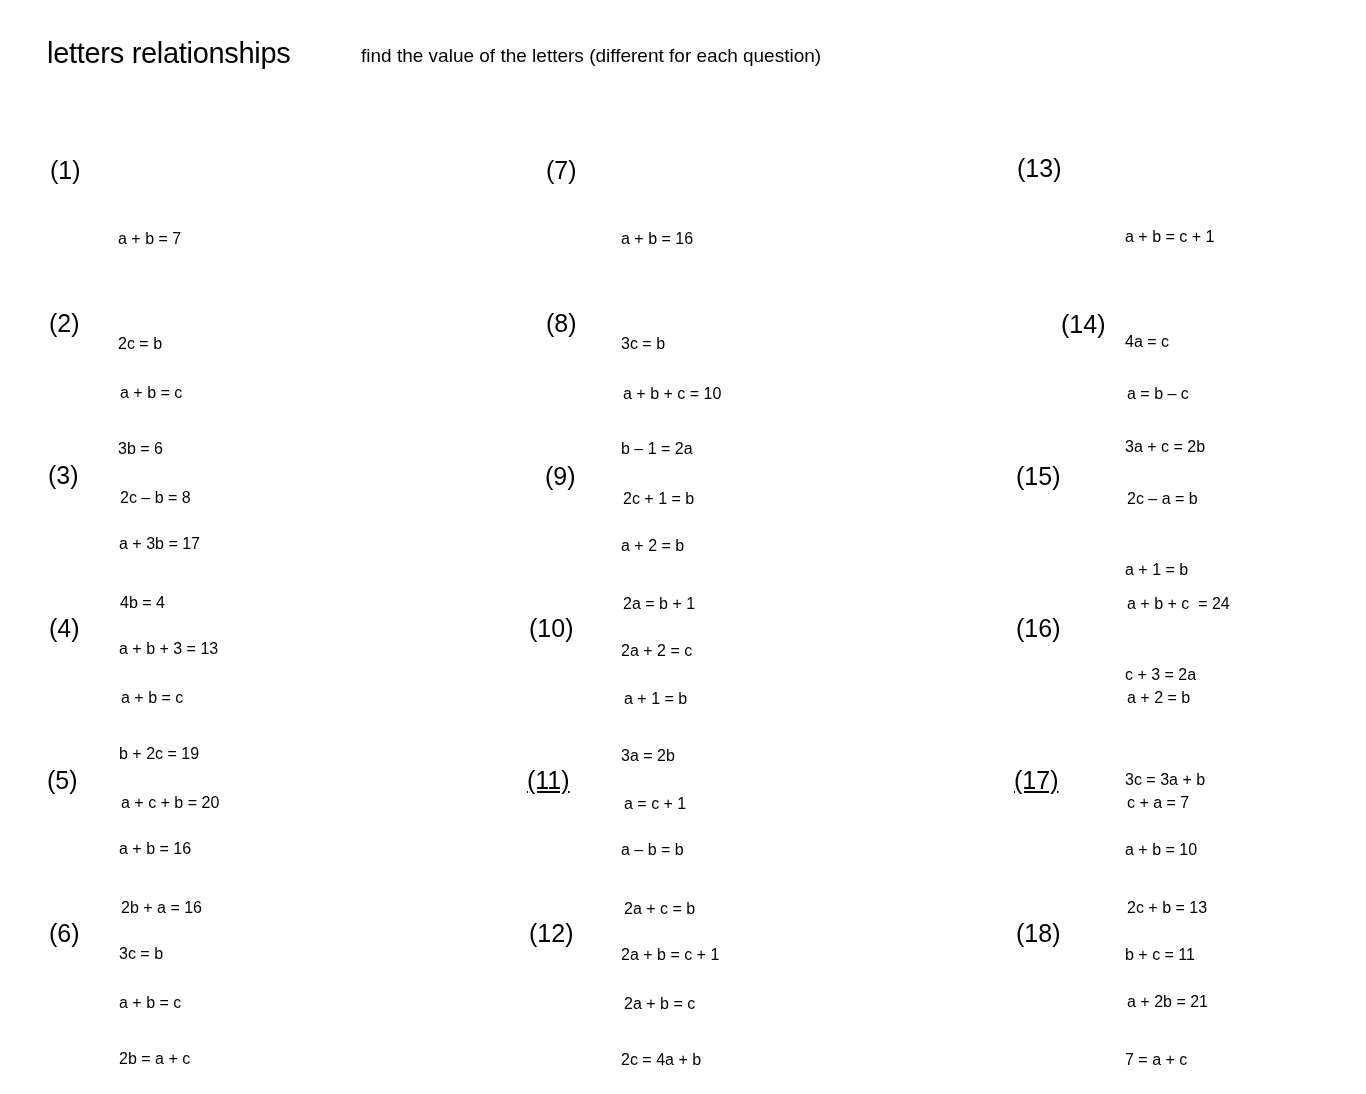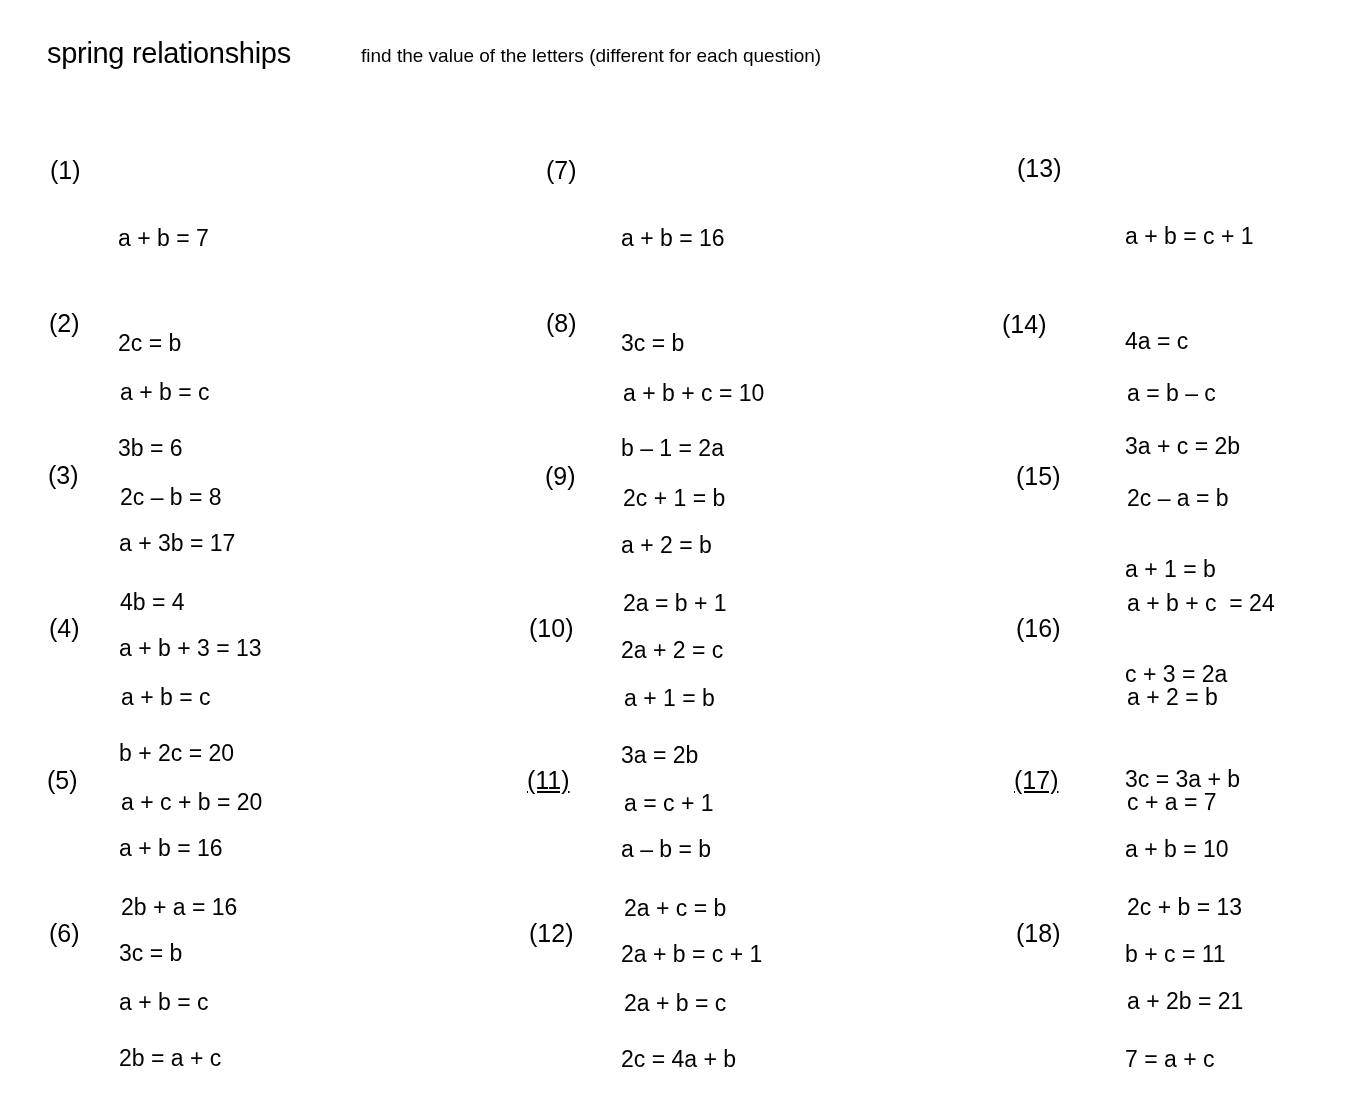--- a/index.html
+++ b/index.html
@@ -34,34 +34,34 @@
       position: absolute;
     }
     .qnum {
       position: absolute;
       font-size: 25px;
       line-height: 28px;
       white-space: nowrap;
     }
     .eqs {
       position: absolute;
-      font-size: 23px;
+      font-size: 16px;
       line-height: 35px;
       white-space: pre;
     }
     .eq {
       display: block;
       height: 35px;
     }
   </style>
 </head>
 <body>
 
 <div>
-  <div class="title">spring relationships</div>
+  <div class="title">letters relationships</div>
   <div class="subtitle">find the value of the letters (different for each question)</div>
 
   <div class="question">
     <div class="qnum" style="left:50px;top:156px;">(1)</div>
     <div class="eqs" style="left:118px;top:151px;">
       <span class="eq">a + b = 7</span>
       <span class="eq">2c = b</span>
       <span class="eq">3b = 6</span>
     </div>
   </div>
@@ -73,21 +73,21 @@
       <span class="eq">2c – b = 8</span>
       <span class="eq">4b = 4</span>
     </div>
   </div>
 
   <div class="question">
     <div class="qnum" style="left:48px;top:461px;">(3)</div>
     <div class="eqs" style="left:119px;top:456px;">
       <span class="eq">a + 3b = 17</span>
       <span class="eq">a + b + 3 = 13</span>
-      <span class="eq">b + 2c = 20</span>
+      <span class="eq">b + 2c = 19</span>
     </div>
   </div>
 
   <div class="question">
     <div class="qnum" style="left:49px;top:614px;">(4)</div>
     <div class="eqs" style="left:121px;top:610px;">
       <span class="eq">a + b = c</span>
       <span class="eq">a + c + b = 20</span>
       <span class="eq">2b + a = 16</span>
     </div>
@@ -168,21 +168,21 @@
   <div class="question">
     <div class="qnum" style="left:1017px;top:154px;">(13)</div>
     <div class="eqs" style="left:1125px;top:149px;">
       <span class="eq">a + b = c + 1</span>
       <span class="eq">4a = c</span>
       <span class="eq">3a + c = 2b</span>
     </div>
   </div>
 
   <div class="question">
-    <div class="qnum" style="left:1002px;top:310px;">(14)</div>
+    <div class="qnum" style="left:1061px;top:310px;">(14)</div>
     <div class="eqs" style="left:1127px;top:306px;">
       <span class="eq">a = b – c</span>
       <span class="eq">2c – a = b</span>
       <span class="eq">a + b + c  = 24</span>
     </div>
   </div>
 
   <div class="question">
     <div class="qnum" style="left:1016px;top:462px;">(15)</div>
     <div class="eqs" style="left:1125px;top:482px;">

